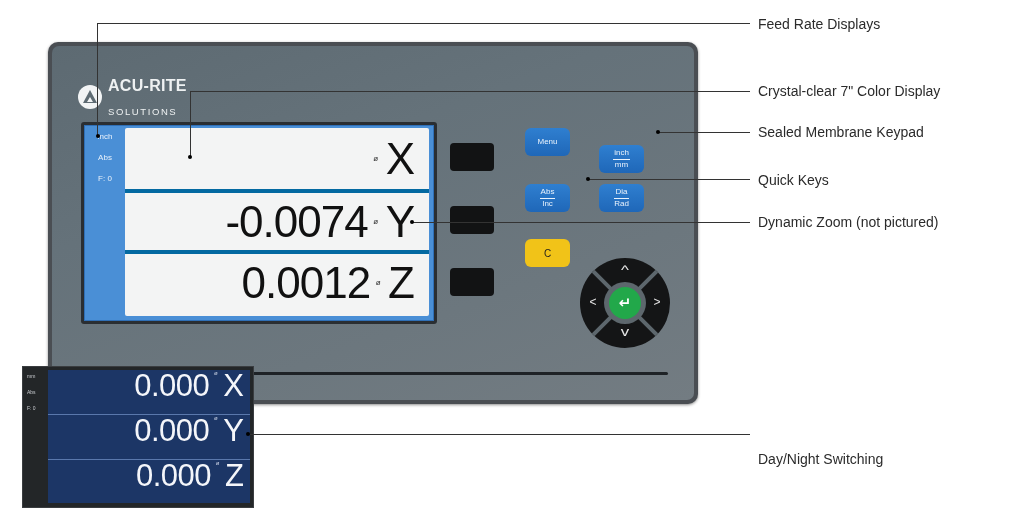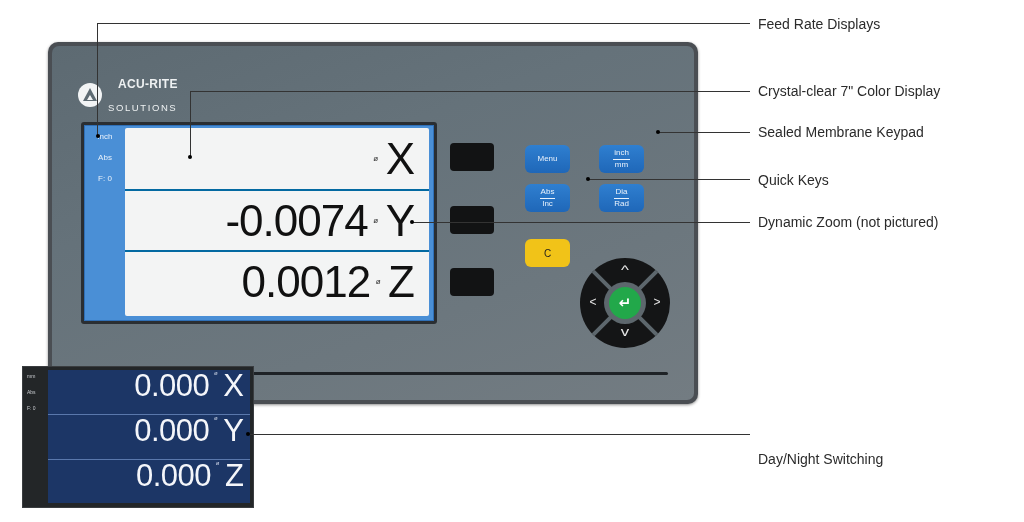--- a/index.html
+++ b/index.html
@@ -24,21 +24,21 @@
   }
   .logo-mark::before {
     content: ""; position: absolute; left: 5px; top: 5px; width: 0; height: 0;
     border-left: 7px solid transparent; border-right: 7px solid transparent; border-bottom: 13px solid #5e6b73;
   }
   .logo-mark::after {
     content: ""; position: absolute; left: 9px; top: 12px; width: 0; height: 0;
     border-left: 3px solid transparent; border-right: 3px solid transparent; border-bottom: 5px solid #f2f4f5;
   }
   .logo-text { color: #eef1f2; line-height: 1; }
-  .logo-name { font-weight: bold; font-size: 12px; letter-spacing: 0.3px; margin-left: 10px; }
+  .logo-name { font-weight: bold; font-size: 16px; letter-spacing: 0.3px; }
   .logo-sub { font-size: 9.5px; letter-spacing: 1.6px; margin-top: 13px; }
 
   .screen-bezel {
     position: absolute; left: 29px; top: 76px; width: 356px; height: 202px;
     background: #2a2e32; border-radius: 3px; padding: 3px;
   }
   .screen {
     width: 100%; height: 100%; background: #4a8fd6; position: relative; border: 1px solid #2f6fb6;
   }
   .status-col {
@@ -46,21 +46,21 @@
     color: #e8f1fb; font-size: 8px; text-align: center;
   }
   .status-col div { position: absolute; left: 0; width: 40px; }
   .readout-panel {
     position: absolute; left: 40px; top: 2px; right: 4px; bottom: 4px; background: #f3f4f4; border-radius: 2px;
   }
   .axis-row {
     position: absolute; left: 0; right: 0; height: 61px; display: flex; align-items: center; justify-content: flex-end;
     padding-right: 14px;
   }
-  .axis-row + .axis-row { border-top: 2px solid #0369a1; }
+  .axis-row + .axis-row { border-top: 4px solid #0369a1; }
   .axis-value { font-size: 44px; color: #111; letter-spacing: -1px; line-height: 1; }
   .axis-sym { font-size: 8px; color: #333; width: 12px; margin: 0 4px 0 2px; line-height: 1; text-align: center; }
   .axis-letter { font-size: 44px; color: #111; line-height: 1; }
 
   .side-key {
     position: absolute; left: 398px; width: 44px; height: 28px; background: #121314; border-radius: 4px;
   }
   .blue-key {
     position: absolute; width: 45px; height: 28px; border-radius: 6px;
     background: linear-gradient(#2f7fd0, #1f67b8); color: #e9f2fc; font-size: 8px;
@@ -147,21 +147,21 @@
             <span class="axis-letter">Z</span>
           </div>
         </div>
       </div>
     </div>
 
     <div class="side-key" style="top:97px"></div>
     <div class="side-key" style="top:160px"></div>
     <div class="side-key" style="top:222px"></div>
 
-    <div class="blue-key" style="left:473px; top:99px">
+    <div class="blue-key" style="left:473px; top:82px">
       <span>Menu</span>
     </div>
     <div class="blue-key" style="left:547px; top:99px">
       <span class="frac-top">inch</span>
       <span class="frac-bot">mm</span>
     </div>
     <div class="blue-key" style="left:473px; top:138px">
       <span class="frac-top">Abs</span>
       <span class="frac-bot">Inc</span>
     </div>

